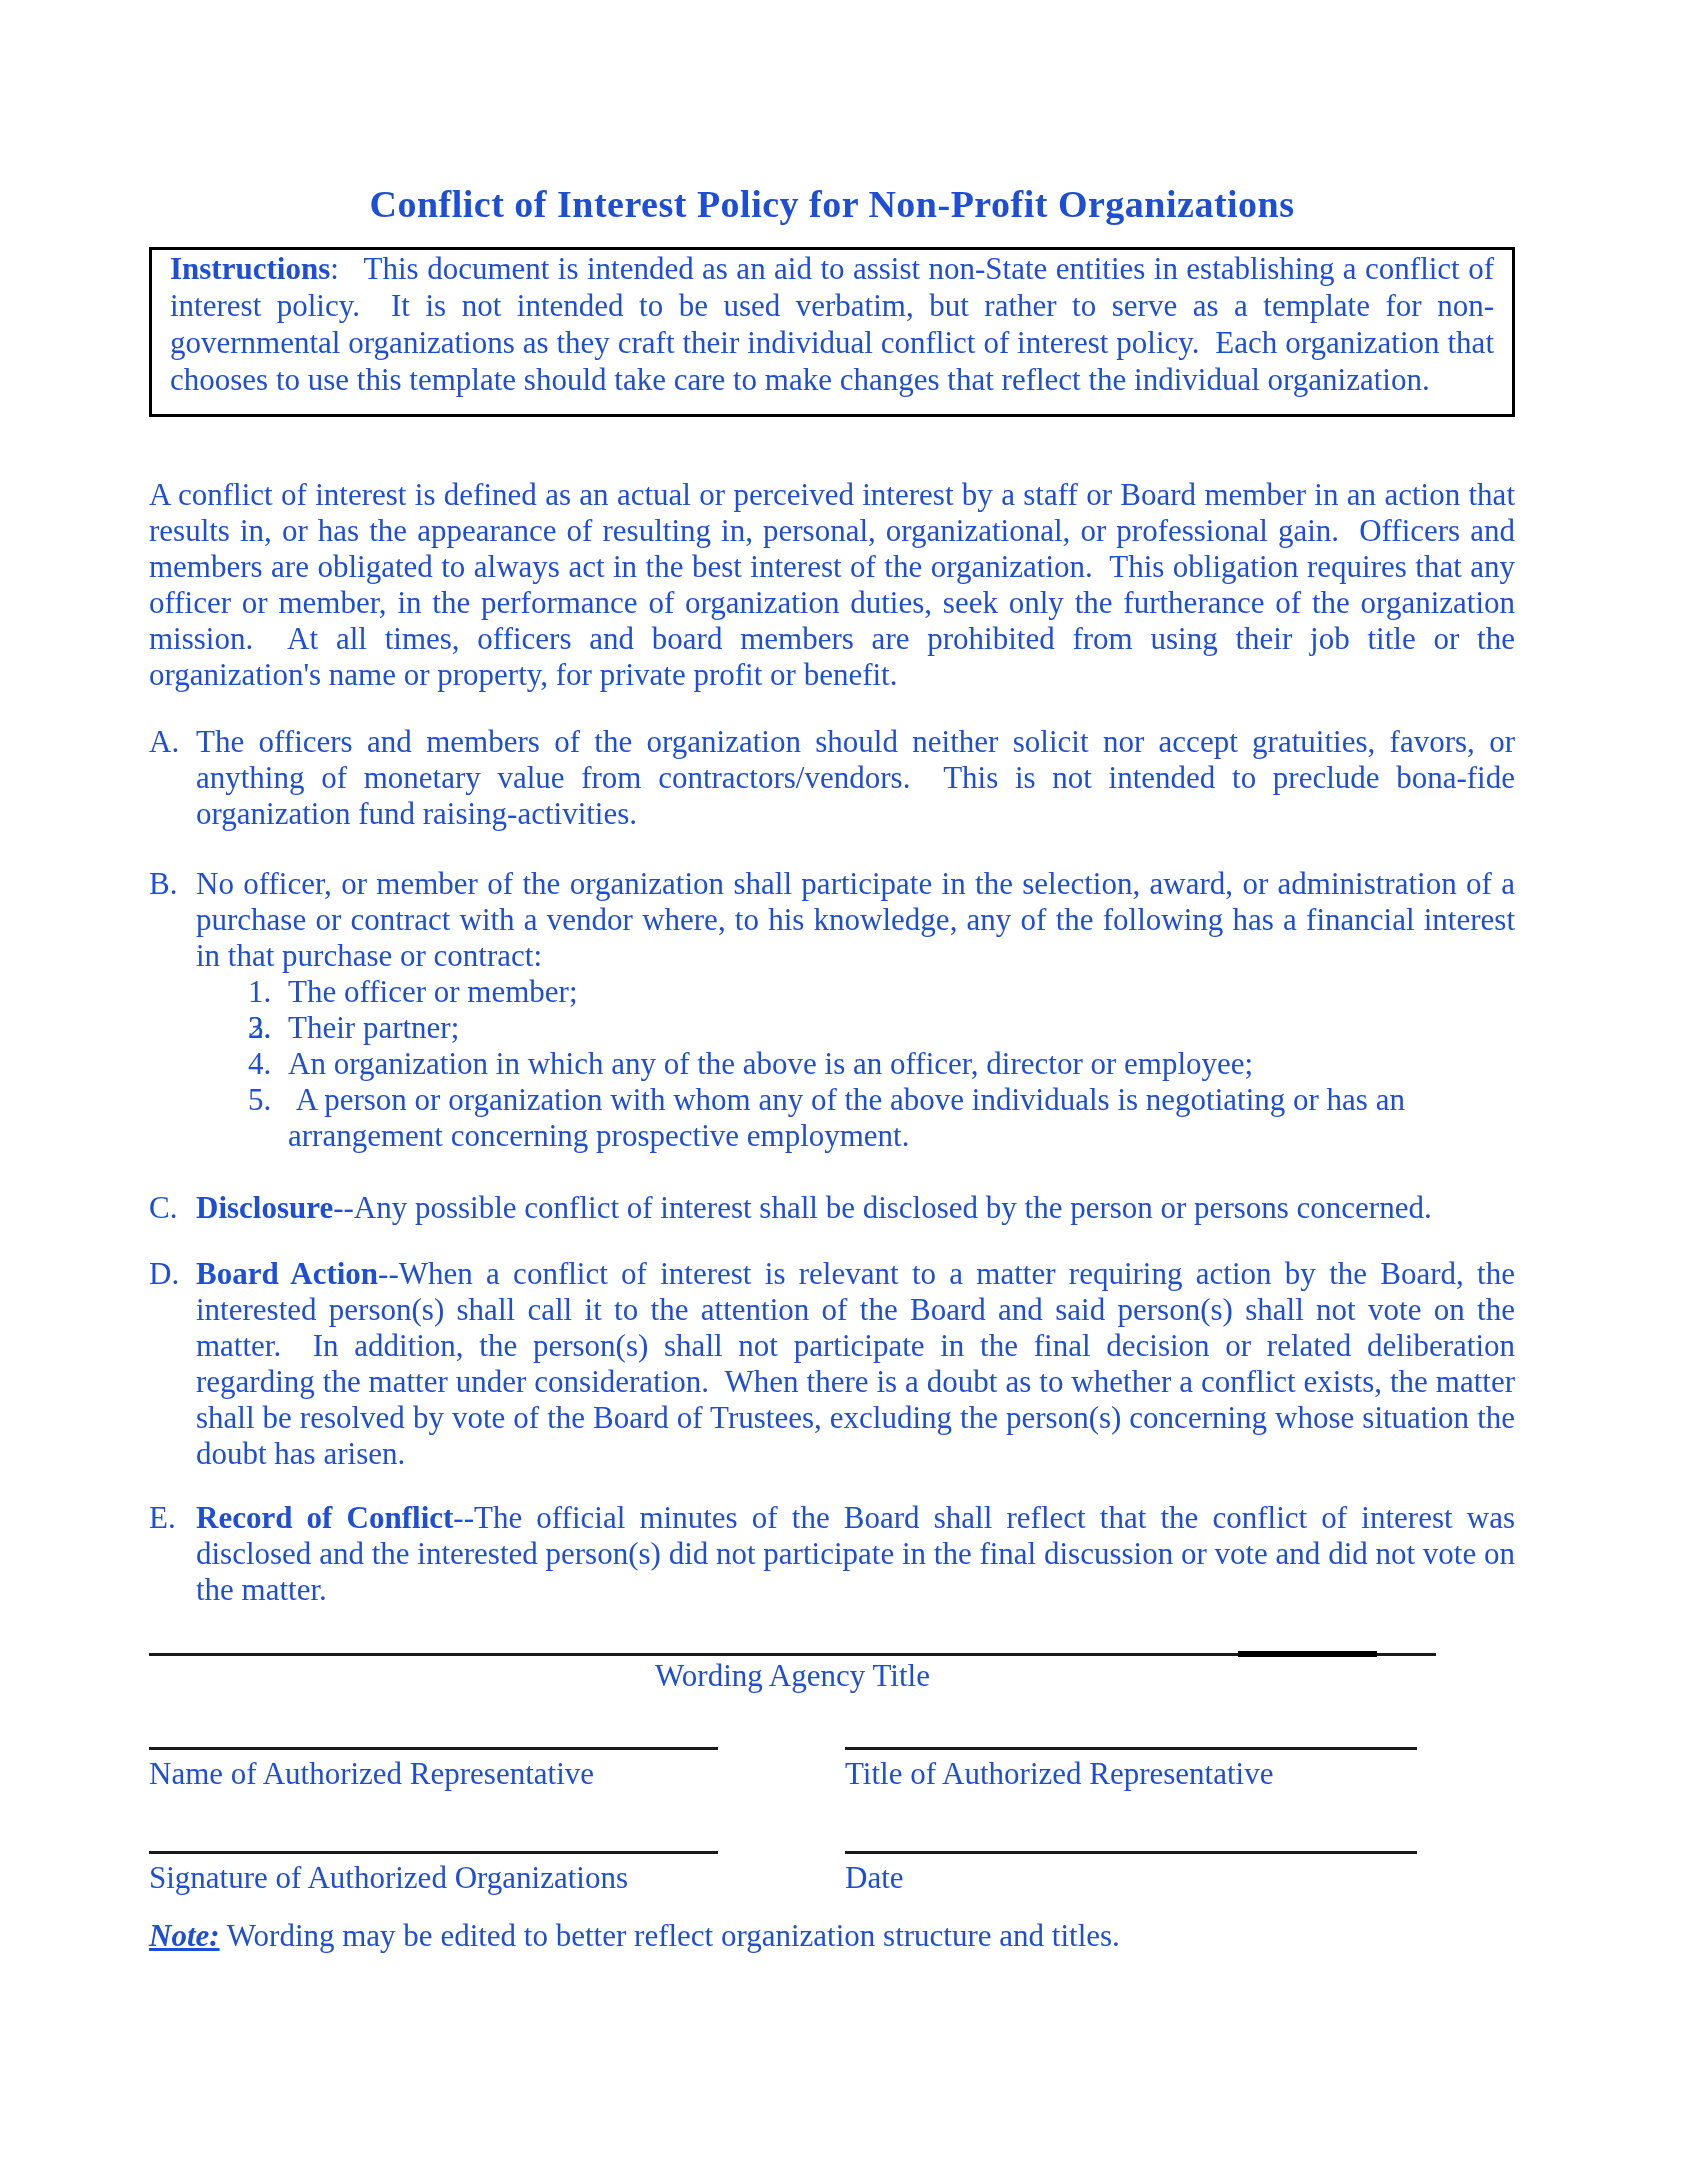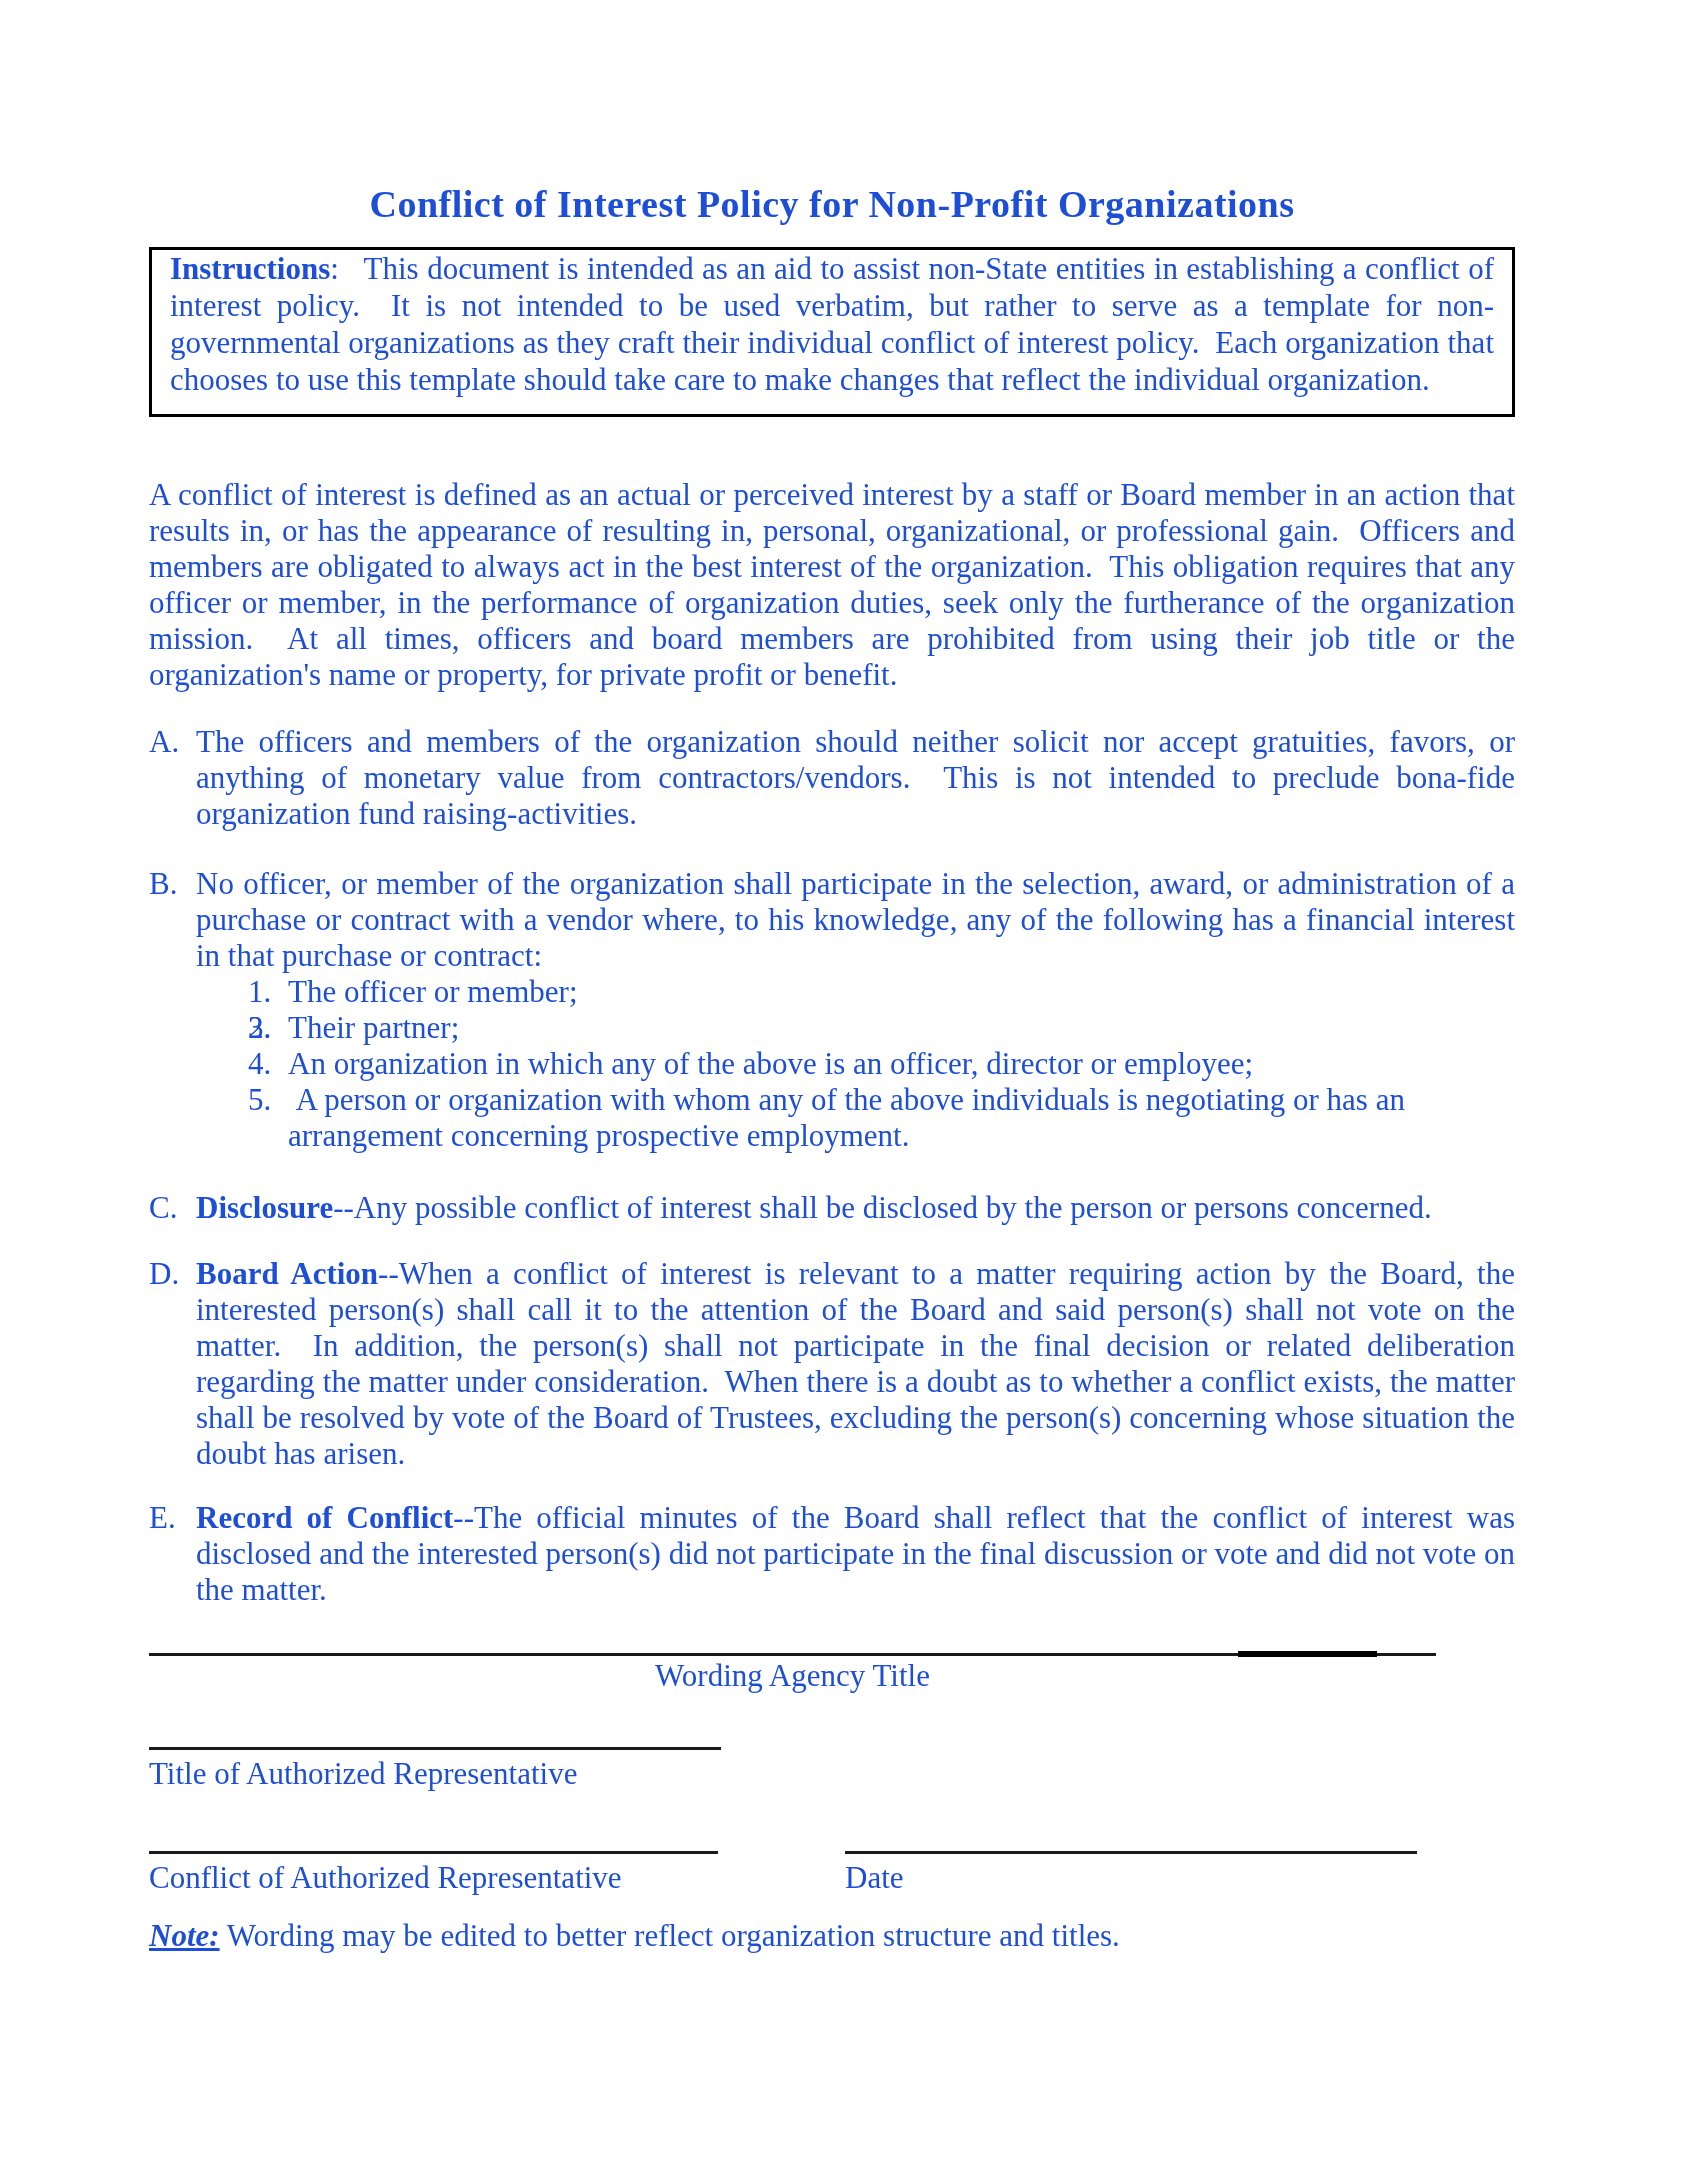--- a/index.html
+++ b/index.html
@@ -186,30 +186,34 @@
       <span class="marker">E.</span>
       <span class="lead">Record of Conflict</span><span class="pre">--The official minutes of the Board shall reflect that the conflict of interest was disclosed and the interested person(s) did not participate in the final discussion or vote and did not vote on the matter.</span>
     </div>
 
     <div class="agency-line">
       <div class="thick-seg"></div>
     </div>
     <div class="agency-label">Wording Agency Title</div>
 
     <div class="sig-row sig-row-1">
+      <div class="sig-col sig-col-left">
+        <div class="sig-line"></div>
+        <div class="sig-label">Name of Authorized Representative</div>
+      </div>
       <div class="sig-col sig-col-right">
         <div class="sig-line"></div>
         <div class="sig-label">Title of Authorized Representative</div>
       </div>
     </div>
 
     <div class="sig-row sig-row-2">
       <div class="sig-col sig-col-left">
         <div class="sig-line"></div>
-        <div class="sig-label">Conflict of Authorized Representative</div>
+        <div class="sig-label">Signature of Authorized Organizations</div>
       </div>
       <div class="sig-col sig-col-right">
         <div class="sig-line"></div>
         <div class="sig-label">Date</div>
       </div>
     </div>
 
   </div>
 
   <div class="note">

